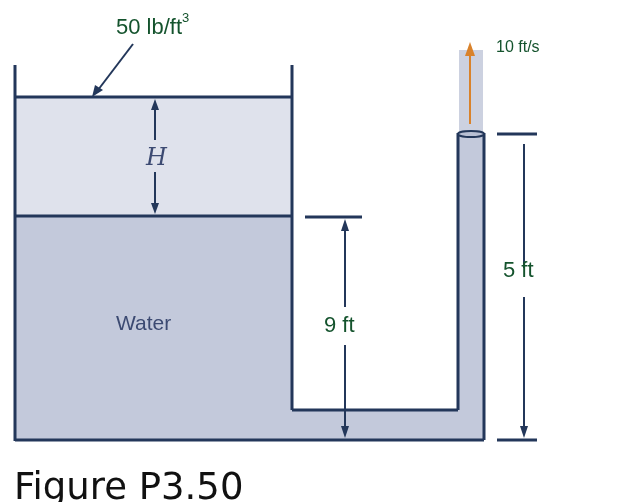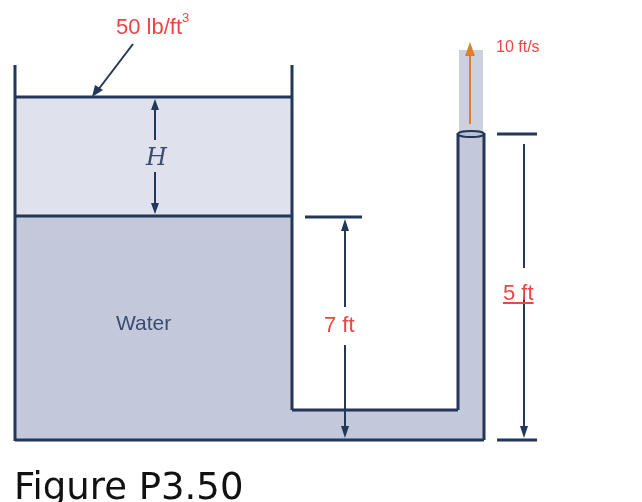--- a/index.html
+++ b/index.html
@@ -1,18 +1,18 @@
 <!DOCTYPE html>
 <html><head>
 <meta charset="utf-8">
 <style>
   html, body { margin: 0; padding: 0; background: #ffffff; }
   body { width: 642px; height: 502px; position: relative; overflow: hidden; font-family: "Liberation Sans", sans-serif; }
   svg { position: absolute; left: 0; top: 0; }
-  .lbl { position: absolute; color: #ef4444; font-family: "Liberation Sans", sans-serif; white-space: nowrap; }
+  .lbl { position: absolute; color: #14532d; font-family: "Liberation Sans", sans-serif; white-space: nowrap; }
   .sup { font-size: 13px; vertical-align: top; position: relative; top: -4px; }
   .caption { position: absolute; left: 14px; top: 465px; font-size: 37px; color: #111; font-family: "DejaVu Sans", sans-serif; letter-spacing: 0px; }
   .ital { font-family: "DejaVu Serif", serif; font-style: italic; }
 </style>
 </head>
 <body>
 
 <svg width="642" height="502" viewBox="0 0 642 502">
 
   <rect x="15" y="97" width="277" height="119" fill="#dfe2ec"></rect>
@@ -69,17 +69,17 @@
 
   <g>
     <line x1="470" y1="124" x2="470" y2="55" stroke="#d9822b" stroke-width="2"></line>
     <polygon points="470,42 465,56 475,56" fill="#d9822b"></polygon>
   </g>
 </svg>
 
 <div class="lbl" style="left:116px; top:14px; font-size:22px;"><span>50 lb/ft</span><span class="sup">3</span></div>
 <div class="lbl ital" style="left:146px; top:143px; font-size:24px; color:#3c4a72;">H</div>
 <div class="lbl" style="left:116px; top:311px; font-size:21px; color:#3c4a72;">Water</div>
-<div class="lbl" style="left:324px; top:312px; font-size:22px;">7 ft</div>
-<div class="lbl" style="left:503px; top:280px; font-size:22px;text-decoration:underline;">5 ft</div>
+<div class="lbl" style="left:324px; top:312px; font-size:22px;">9 ft</div>
+<div class="lbl" style="left:503px; top:257px; font-size:22px;">5 ft</div>
 <div class="lbl" style="left:496px; top:38px; font-size:16px;">10 ft/s</div>
 
 <div class="caption">Figure P3.50</div>
 
 </body></html>

